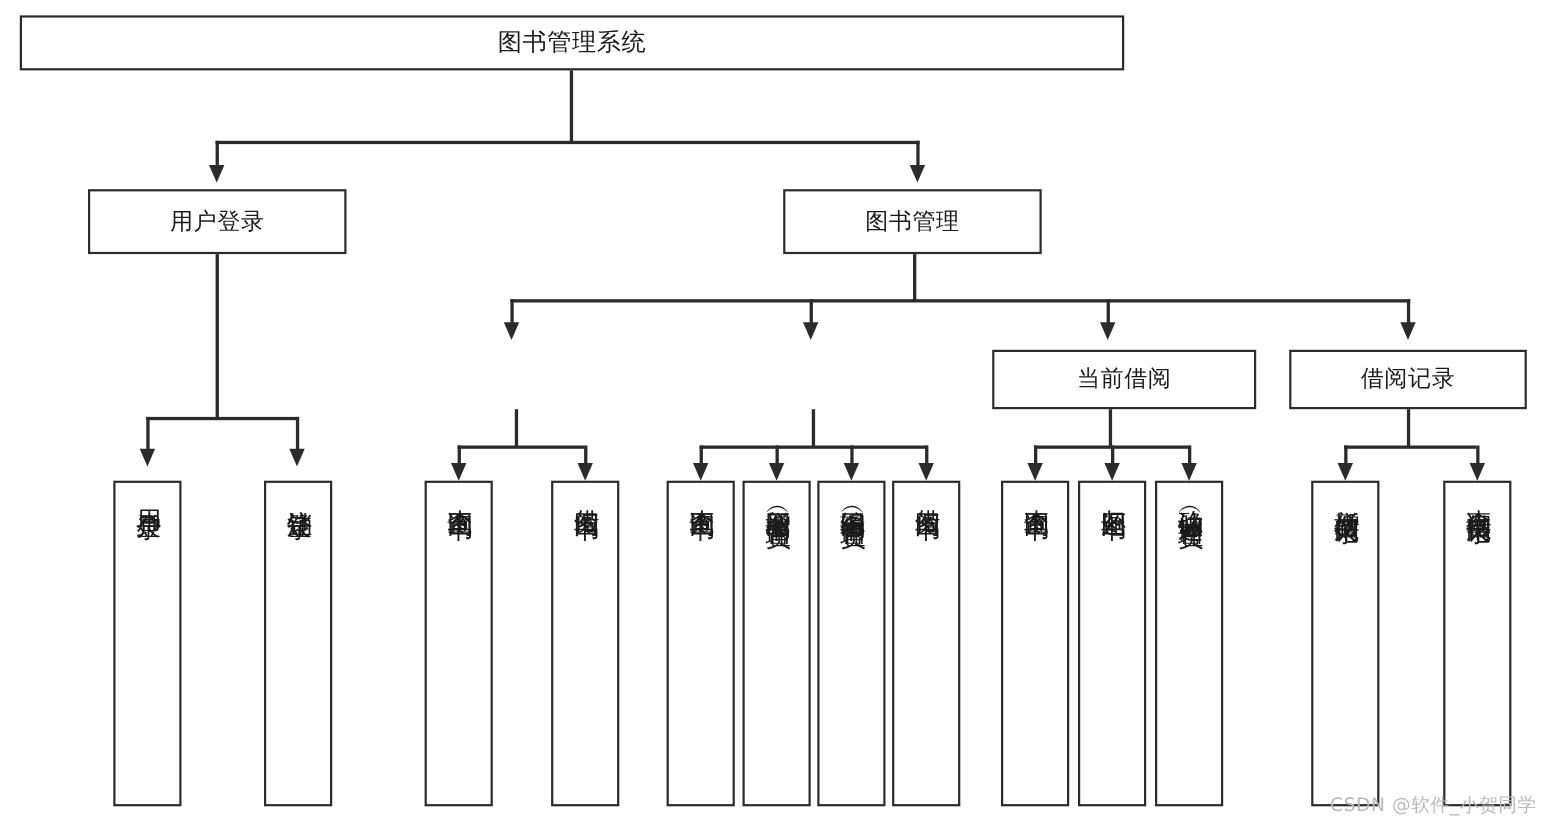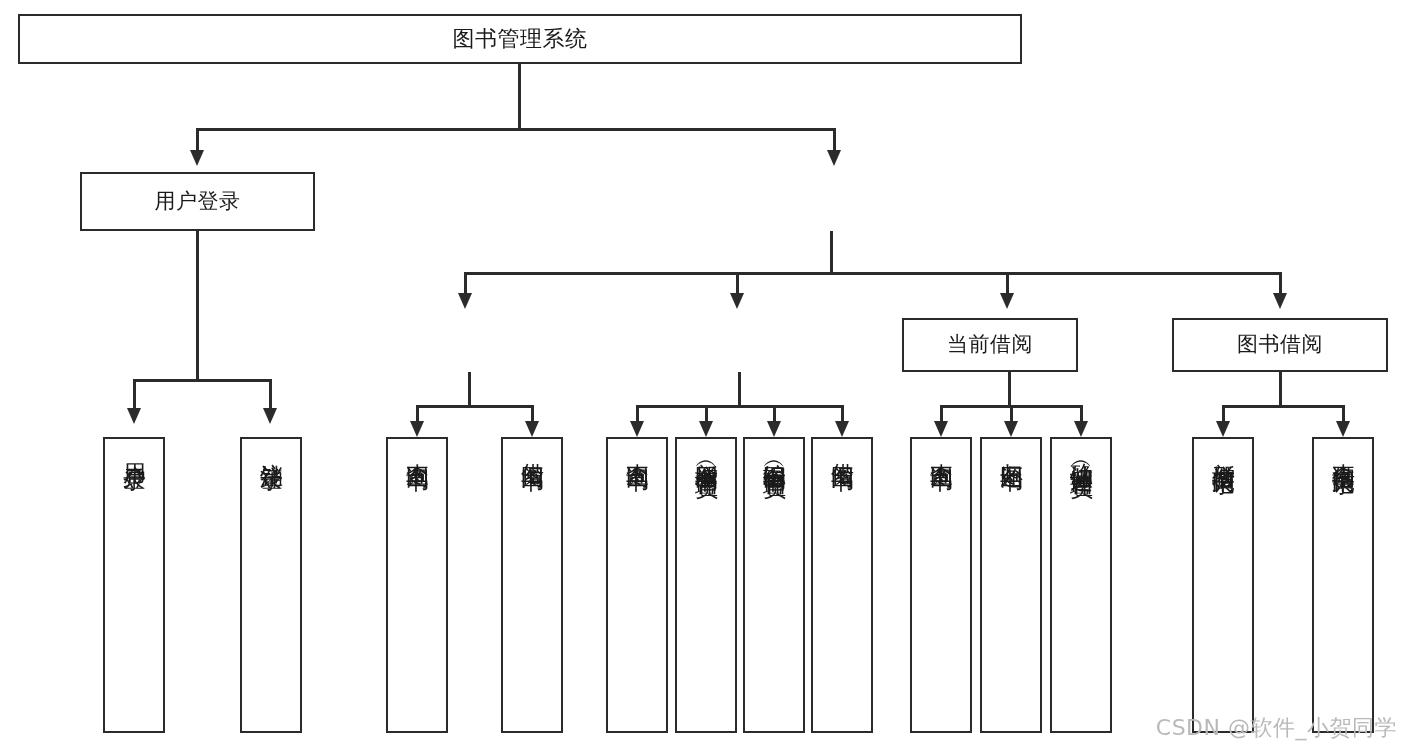--- a/index.html
+++ b/index.html
@@ -68,21 +68,21 @@
     border-left: 7.5px solid transparent;
     border-right: 7.5px solid transparent;
     border-top: 16px solid #2b2b2b;
   }
 
   
   #watermark {
     position: absolute;
     right: 8px;
     bottom: 4px;
-    font-size: 22px;
+    font-size: 17px;
     color: #b9b9b9;
     white-space: nowrap;
     letter-spacing: 0.5px;
   }
 </style>
 </head>
 <body>
 
 <div id="canvas">
 
@@ -92,45 +92,48 @@
 
   <div class="ln vln" style="left:518px; top:64px; height:65px;"></div>
   <div class="ln hln" style="left:196px; top:128px; width:640px;"></div>
   <div class="ln vln" style="left:196px; top:128px; height:23px;"></div>
   <div class="arrow" style="left:190px; top:150px;"></div>
   <div class="ln vln" style="left:833px; top:128px; height:23px;"></div>
   <div class="arrow" style="left:827px; top:150px;"></div>
 
   <div class="node h" style="left:80px; top:172px; width:235px; height:59px;">
     <span>用户登录</span>
+  </div>
+  <div class="node h" style="left:712px; top:172px; width:235px; height:59px;">
+    <span>图书管理</span>
   </div>
 
   <div class="ln vln" style="left:196px; top:231px; height:150px;"></div>
   <div class="ln hln" style="left:133px; top:379px; width:138px;"></div>
   <div class="ln vln" style="left:133px; top:379px; height:30px;"></div>
   <div class="arrow" style="left:127px; top:408px;"></div>
   <div class="ln vln" style="left:269px; top:379px; height:30px;"></div>
   <div class="arrow" style="left:263px; top:408px;"></div>
 
   <div class="ln vln" style="left:830px; top:231px; height:43px;"></div>
   <div class="ln hln" style="left:464px; top:272px; width:818px;"></div>
   <div class="ln vln" style="left:464px; top:272px; height:22px;"></div>
   <div class="arrow" style="left:458px; top:293px;"></div>
   <div class="ln vln" style="left:736px; top:272px; height:22px;"></div>
   <div class="arrow" style="left:730px; top:293px;"></div>
   <div class="ln vln" style="left:1006px; top:272px; height:22px;"></div>
   <div class="arrow" style="left:1000px; top:293px;"></div>
   <div class="ln vln" style="left:1279px; top:272px; height:22px;"></div>
   <div class="arrow" style="left:1273px; top:293px;"></div>
 
-  <div class="node h" style="left:902px; top:318px; width:176px; height:54px;">
+  <div class="node h" style="left:902px; top:318px; width:240px; height:54px;">
     <span>当前借阅</span>
   </div>
   <div class="node h" style="left:1172px; top:318px; width:216px; height:54px;">
-    <span>图书借阅</span>
+    <span>借阅记录</span>
   </div>
 
   <div class="ln vln" style="left:468px; top:372px; height:35px;"></div>
   <div class="ln hln" style="left:416px; top:405px; width:115px;"></div>
   <div class="ln vln" style="left:416px; top:405px; height:18px;"></div>
   <div class="arrow" style="left:410px; top:421px;"></div>
   <div class="ln vln" style="left:531px; top:405px; height:18px;"></div>
   <div class="arrow" style="left:525px; top:421px;"></div>
 
   <div class="ln vln" style="left:738px; top:372px; height:35px;"></div>

